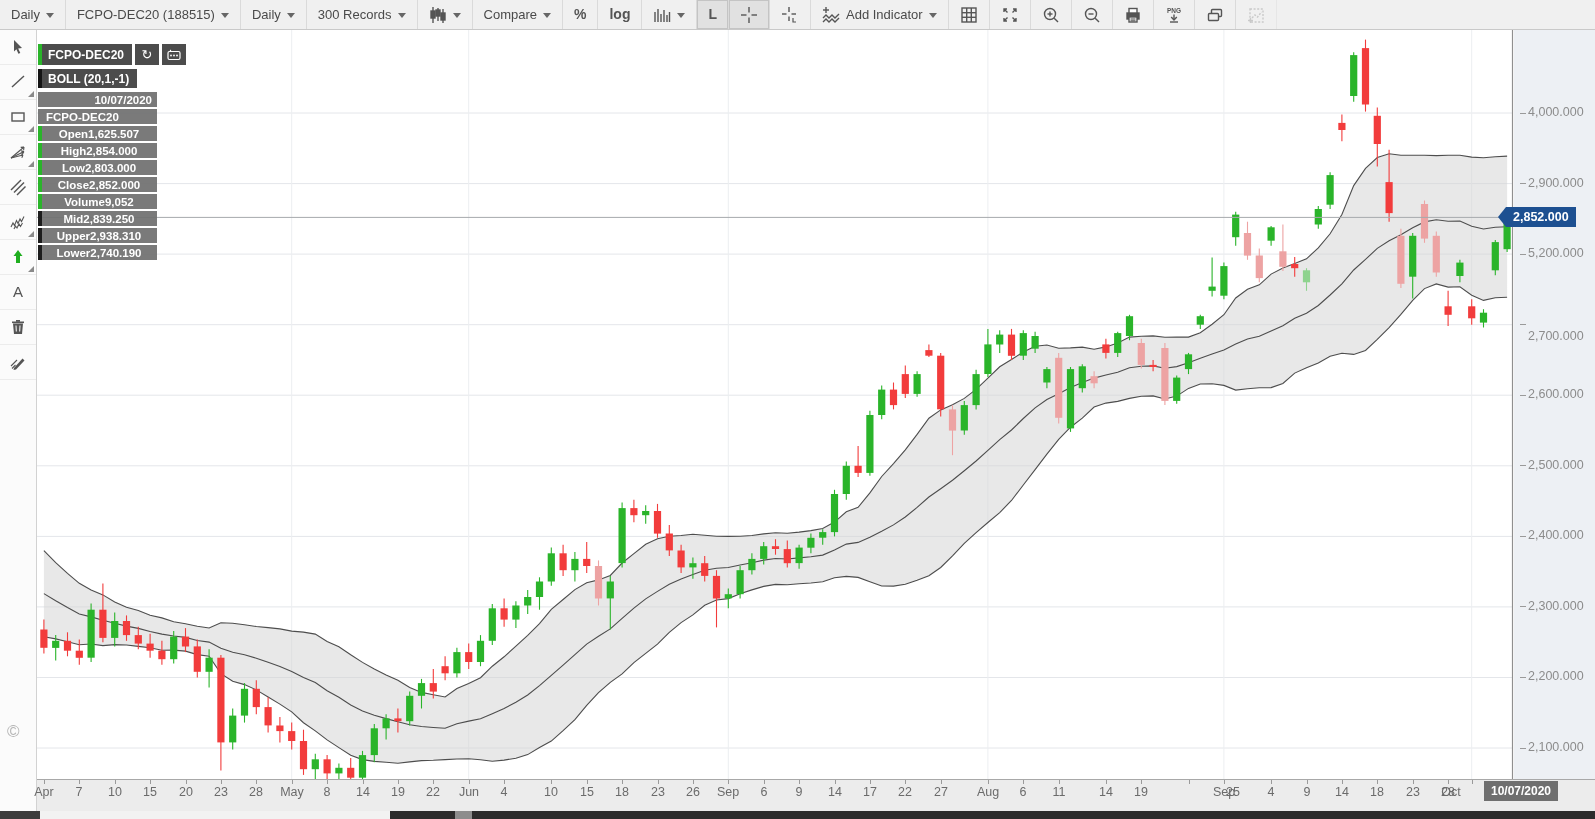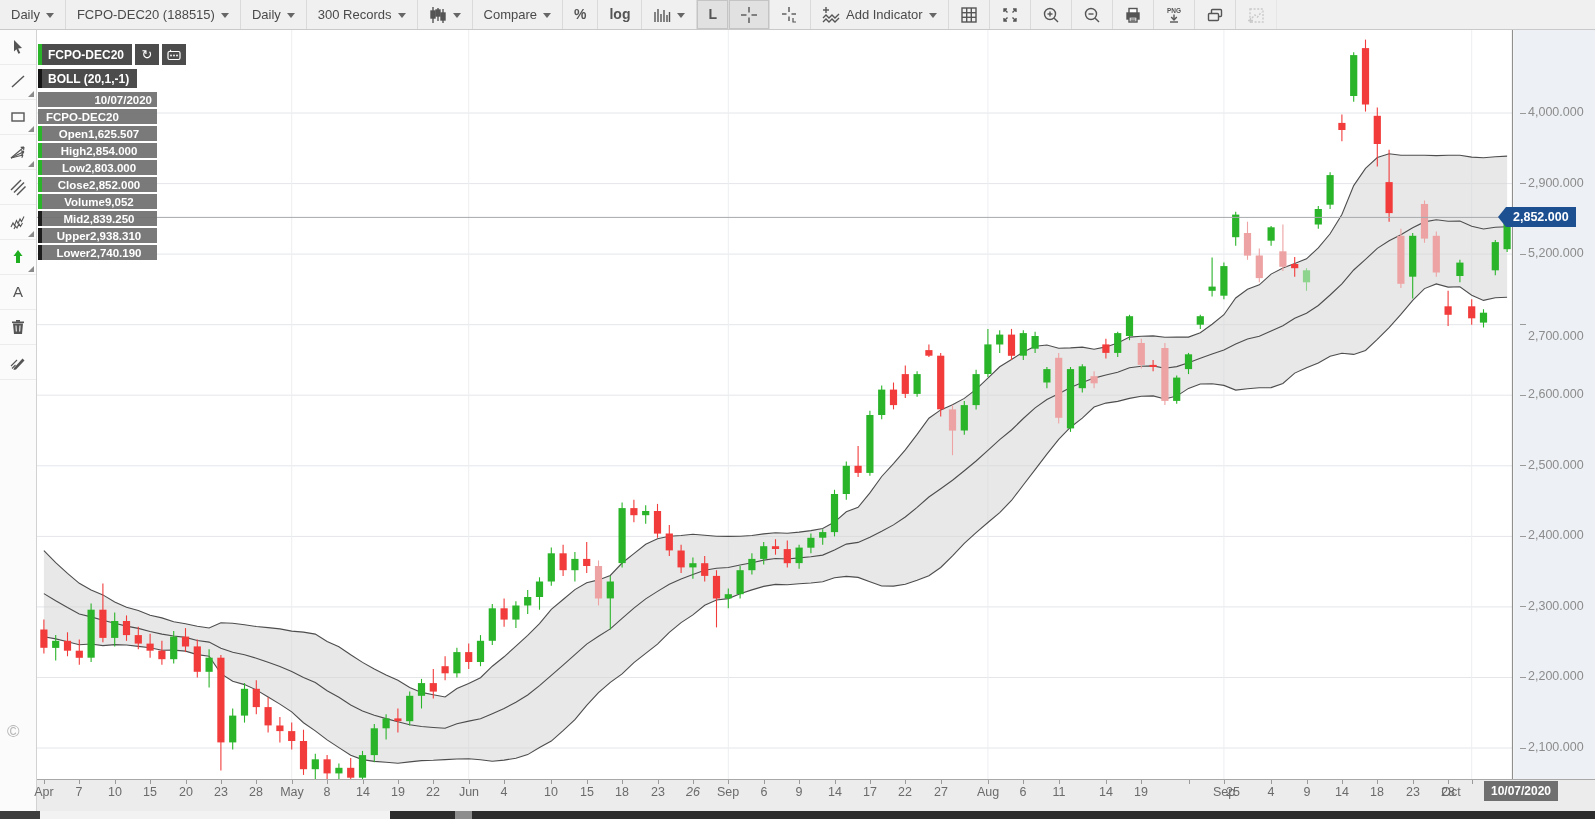--- a/index.html
+++ b/index.html
@@ -672,21 +672,21 @@
       <div class="x-lab" style="left: 467px;">4</div>
       <div class="x-tick" style="left: 514px;"></div>
       <div class="x-lab" style="left: 514px;">10</div>
       <div class="x-tick" style="left: 550px;"></div>
       <div class="x-lab" style="left: 550px;">15</div>
       <div class="x-tick" style="left: 585px;"></div>
       <div class="x-lab" style="left: 585px;">18</div>
       <div class="x-tick" style="left: 621px;"></div>
       <div class="x-lab" style="left: 621px;">23</div>
       <div class="x-tick" style="left: 656px;"></div>
-      <div class="x-lab" style="left: 656px; font-style: italic;">26</div>
+      <div class="x-lab" style="left: 656px;">26</div>
       <div class="x-tick" style="left: 691px;"></div>
       <div class="x-lab" style="left: 691px;">Sep</div>
       <div class="x-tick" style="left: 727px;"></div>
       <div class="x-lab" style="left: 727px;">6</div>
       <div class="x-tick" style="left: 762px;"></div>
       <div class="x-lab" style="left: 762px;">9</div>
       <div class="x-tick" style="left: 798px;"></div>
       <div class="x-lab" style="left: 798px;">14</div>
       <div class="x-tick" style="left: 833px;"></div>
       <div class="x-lab" style="left: 833px;">17</div>

